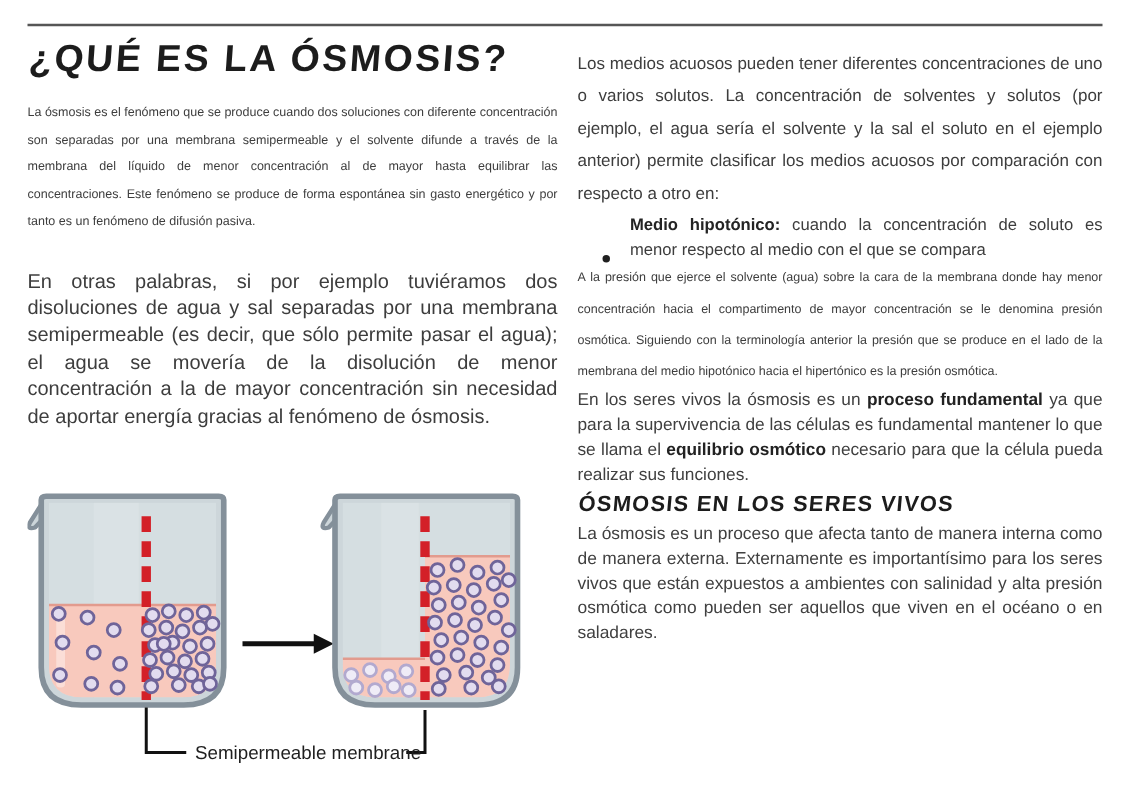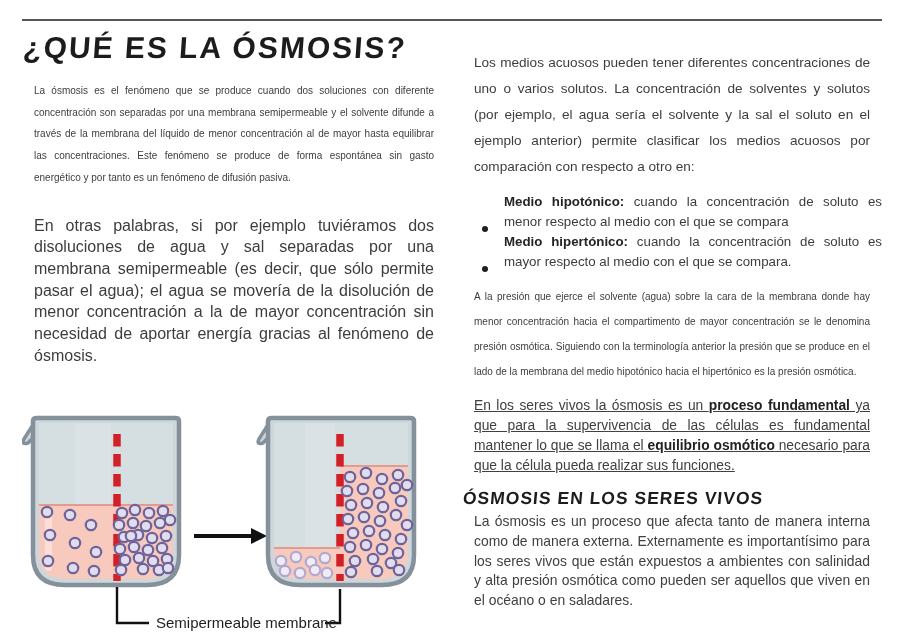--- a/index.html
+++ b/index.html
@@ -19,37 +19,37 @@
   h1.script{
     margin:0;font-size:30px;line-height:36px;color:#1c1c1c;
     font-weight:800;letter-spacing:2px;
     transform:skewX(-4deg);transform-origin:left bottom;
   }
   h2.script{
     margin:3px 0 0 0;font-size:17.5px;line-height:21px;color:#1c1c1c;
     font-weight:800;letter-spacing:1px;
     transform:skewX(-5deg);transform-origin:left bottom;
   }
-  p{margin:12px;text-align:justify;}
+  p{margin:0;text-align:justify;}
   .lp1{margin-top:14px;font-size:10px;line-height:21.7px;}
   .lp2{margin-top:26px;font-size:16px;line-height:21.7px;}
 
   .rp1{font-size:13.6px;line-height:26px;}
   .bullets{margin-top:2px;}
   .bullet{display:flex;align-items:flex-end;margin:0;padding-left:20px;}
   .bullet .dot{
     flex:0 0 auto;width:6px;height:6px;border-radius:50%;
     background:#1f1f1f;margin:7px 16px 0 0;
   }
   .bullet .btext{flex:1;font-size:13.3px;line-height:20px;text-align:justify;color:#3d3d3d;}
   .bullet .lead{font-weight:bold;color:#242424;}
   .bullet .lead.plain{font-weight:normal;color:#3d3d3d;}
 
   .rp2{font-size:10px;line-height:25px;}
-  .rp3{font-size:13.8px;line-height:20px;color:#404040;text-decoration:underline;}
+  .rp3{font-size:13.8px;line-height:20px;color:#404040;}
   .rp3 b{color:#222;}
   .rp4{margin-top:3px;font-size:13.9px;line-height:19.8px;color:#404040;}
 
   .diagram{display:block;margin-top:43px;}
   .beaker-glass{fill:#cdd6da;stroke:#84909a;stroke-width:4.5;stroke-linejoin:round;}
   .spout{fill:#cdd6da;stroke:#84909a;stroke-width:3.5;stroke-linejoin:round;}
   .inner-pane{fill:#d5dee1;}
   .pane-band{fill:#dde4e7;opacity:.6;}
   .liquid{fill:#f8c9bd;}
   .liquid-top{stroke:#e29b8e;stroke-width:2;}
@@ -205,24 +205,20 @@
 </div>
 
 <div class="col-right">
   <p class="rp1">Los medios acuosos pueden tener diferentes concentraciones de uno o varios solutos. La concentración de solventes y solutos (por ejemplo, el agua sería el solvente y la sal el soluto en el ejemplo anterior) permite clasificar los medios acuosos por comparación con respecto a otro en:</p>
 
   <div class="bullets">
     <div class="bullet">
       <span class="dot"></span>
       <span class="btext"><span class="lead">Medio hipotónico:</span> <span>cuando la concentración de soluto es menor respecto al medio con el que se compara</span></span>
     </div>
-    <div class="bullet">
-      <span class="dot"></span>
-      <span class="btext"><span class="lead">Medio hipertónico:</span> <span>cuando la concentración de soluto es mayor respecto al medio con el que se compara.</span></span>
-    </div>
   </div>
 
   <p class="rp2">A la presión que ejerce el solvente (agua) sobre la cara de la membrana donde hay menor concentración hacia el compartimento de mayor concentración se le denomina presión osmótica. Siguiendo con la terminología anterior la presión que se produce en el lado de la membrana del medio hipotónico hacia el hipertónico es la presión osmótica.</p>
 
   <p class="rp3"><span>En los seres vivos la ósmosis es un </span><b>proceso fundamental</b><span> ya que para la supervivencia de las células es fundamental mantener lo que se llama el </span><b>equilibrio osmótico</b><span> necesario para que la célula pueda realizar sus funciones.</span></p>
 
   <h2 class="script">ÓSMOSIS EN LOS SERES VIVOS</h2>
 
   <p class="rp4">La ósmosis es un proceso que afecta tanto de manera interna como de manera externa. Externamente es importantísimo para los seres vivos que están expuestos a ambientes con salinidad y alta presión osmótica como pueden ser aquellos que viven en el océano o en saladares.</p>
 

